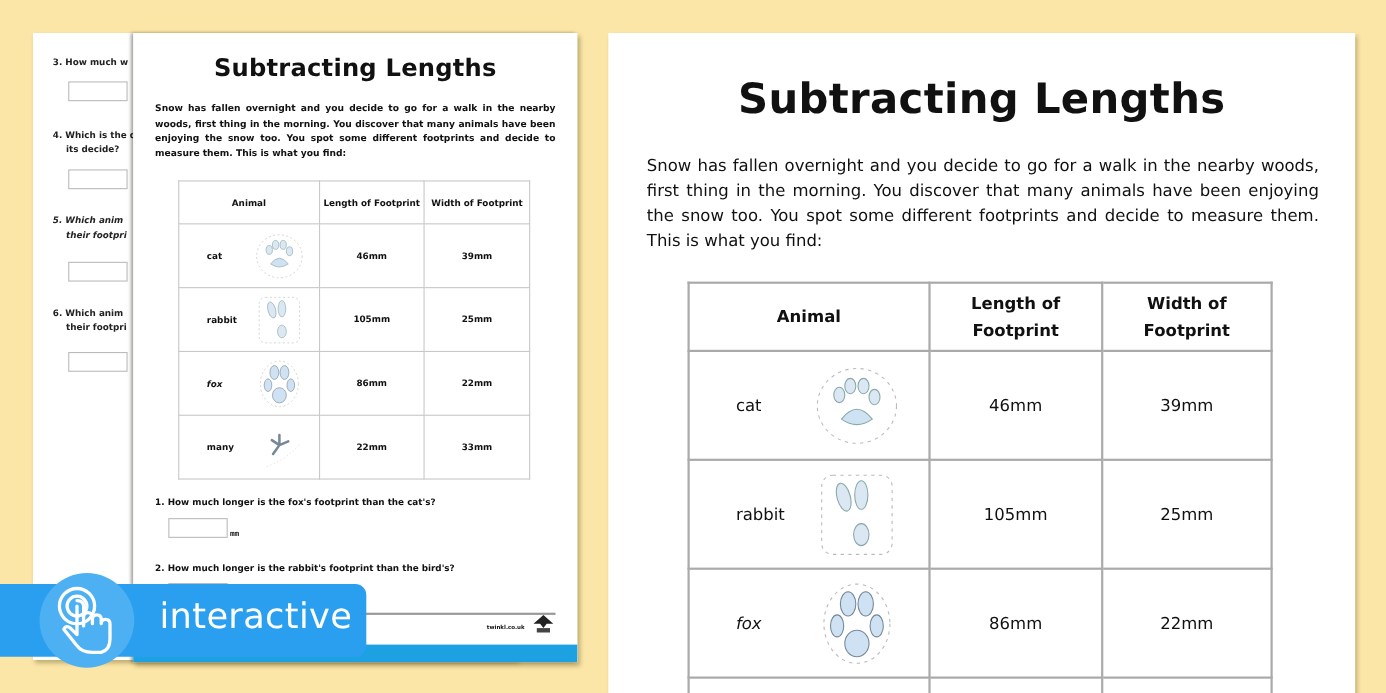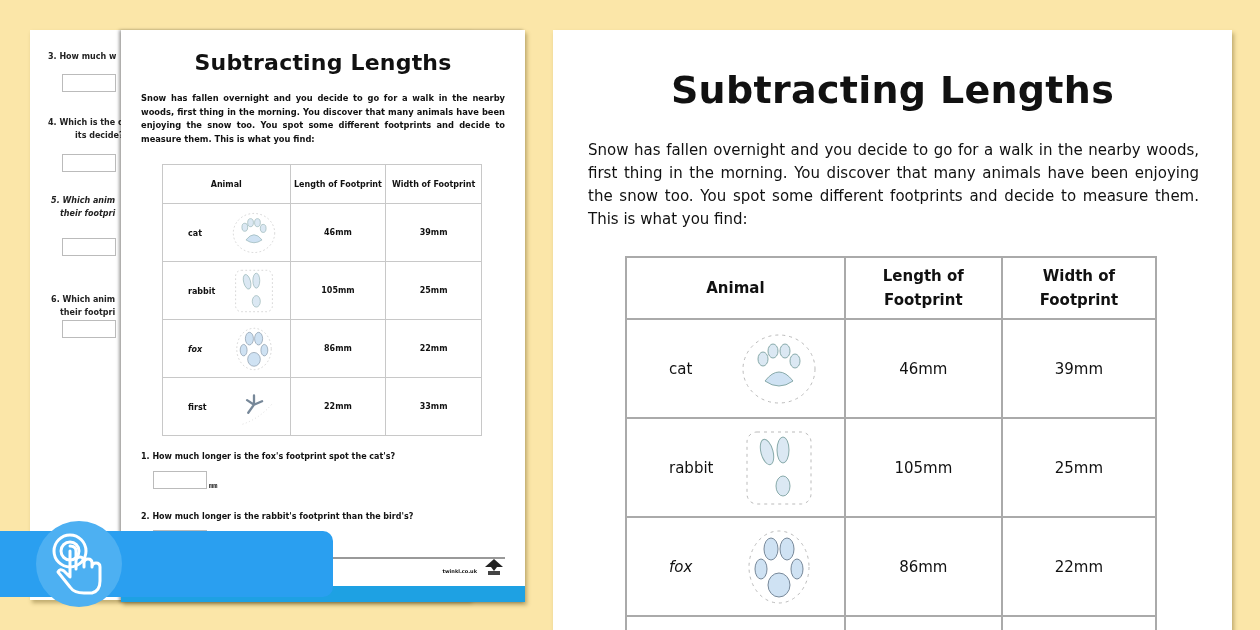--- a/index.html
+++ b/index.html
@@ -9,21 +9,21 @@
     font-family: "DejaVu Sans", sans-serif;
     color: #111;
   }
   .page {
     position: absolute; background: #ffffff;
     box-shadow: 2px 3px 4px rgba(120,100,40,0.45);
     overflow: hidden;
   }
   
   #back-page { left: 30px; top: 30px; width: 440px; height: 570px; }
-  .bq { position: absolute; left: 18px; font-size: 8px; font-weight: bold; line-height: 13px; color: #222; white-space: nowrap; text-align: right; }
+  .bq { position: absolute; left: 18px; font-size: 8px; font-weight: bold; line-height: 13px; color: #222; white-space: nowrap; }
   .bq-box { position: absolute; left: 32px; width: 52px; height: 16px; border: 1px solid #bbb; background: #fff; }
 
   
   #front-page { left: 121px; top: 30px; width: 404px; height: 572px; box-shadow: -2px 0 3px rgba(0,0,0,0.35), 2px 3px 4px rgba(120,100,40,0.45); }
   .s-title { position: absolute; left: 0; right: 0; top: 20px; text-align: center; font-size: 22px; font-weight: bold; letter-spacing: 0.2px; }
   .s-intro { position: absolute; left: 20px; right: 20px; top: 62px; font-size: 8.3px; font-weight: bold; line-height: 13.6px; text-align: justify; }
   table.s-table { position: absolute; left: 41px; top: 134px; width: 320px; border-collapse: collapse; }
   table.s-table th, table.s-table td { border: 1px solid #c8c8c8; font-size: 8px; font-weight: bold; text-align: center; padding: 0; }
   table.s-table th { height: 38px; line-height: 11px; }
   table.s-table td { height: 57px; }
@@ -66,21 +66,21 @@
 <div class="page" id="back-page">
   <div class="bq" style="top:20px;"><span>3.</span> <span>How much w</span></div>
   <div class="bq-box" style="top:44px;"></div>
 
   <div class="bq" style="top:86px;"><span>4.</span> <span>Which is the d</span><br><span style="padding-left:12px">its decide?</span></div>
   <div class="bq-box" style="top:124px;"></div>
 
   <div class="bq" style="top:164px;font-style:italic;"><span>5.</span> <span>Which anim</span><br><span style="padding-left:12px">their footpri</span></div>
   <div class="bq-box" style="top:208px;"></div>
 
-  <div class="bq" style="top:248px;margin-top:15px;"><span>6.</span> <span>Which anim</span><br><span style="padding-left:12px">their footpri</span></div>
+  <div class="bq" style="top:248px;"><span>6.</span> <span>Which anim</span><br><span style="padding-left:12px">their footpri</span></div>
   <div class="bq-box" style="top:290px;"></div>
 </div>
 
 <div class="page" id="front-page">
   <div class="s-title">Subtracting Lengths</div>
   <div class="s-intro">Snow has fallen overnight and you decide to go for a walk in the nearby woods, first thing in the morning. You discover that many animals have been enjoying the snow too. You spot some different footprints and decide to measure them. This is what you find:</div>
 
   <table class="s-table">
     <tbody>
         <tr>
@@ -126,33 +126,33 @@
           <ellipse cx="22" cy="42" rx="6" ry="10" fill="#cfe2f3" stroke="#789"></ellipse>
           <ellipse cx="58" cy="42" rx="6" ry="10" fill="#cfe2f3" stroke="#789"></ellipse>
           <ellipse cx="40" cy="58" rx="11" ry="12" fill="#cfe2f3" stroke="#789"></ellipse>
         </svg>
       </td>
       <td>86mm</td>
       <td>22mm</td>
     </tr>
     <tr>
       <td class="animal-cell">
-        <span class="animal-name">first</span>
+        <span class="animal-name">many</span>
         <svg class="print" viewBox="0 0 80 80">
           <path d="M30 50 L40 36 L40 20 M40 36 L54 30 M40 36 L28 28" fill="none" stroke="#789" stroke-width="4" stroke-linecap="round"></path>
           <path d="M20 70 Q50 60 72 34" fill="none" stroke="#ccc" stroke-dasharray="2 4"></path>
         </svg>
       </td>
       <td>22mm</td>
       <td>33mm</td>
     </tr>
   </tbody>
     </table>
 
-  <div class="s-qa" style="top:422px;"><span>1.</span> <span>How much longer is the fox's footprint spot the cat's?</span></div>
+  <div class="s-qa" style="top:422px;"><span>1.</span> <span>How much longer is the fox's footprint than the cat's?</span></div>
   <div class="s-box" style="top:441px;"></div>
   <span class="s-unit" style="top:452px;">mm</span>
 
   <div class="s-qa" style="top:482px;"><span>2.</span> <span>How much longer is the rabbit's footprint than the bird's?</span></div>
   <div class="s-box" style="top:500px;"></div>
 
   <div class="s-footer-line"></div>
   <div class="s-footer-text">twinkl.co.uk</div>
   <svg class="s-logo" viewBox="0 0 22 20">
     <path d="M2 10 L11 2 L20 10 L14 10 L11 14 L8 10Z" fill="#222"></path>
@@ -228,13 +228,14 @@
   <div class="badge-bar"></div>
   <div class="badge-circle">
     <svg viewBox="0 0 86 86" width="86" height="86">
       <g fill="none" stroke="#fff" stroke-width="3" stroke-linecap="round" stroke-linejoin="round">
         <circle cx="34" cy="30" r="16"></circle>
         <circle cx="34" cy="30" r="9"></circle>
         <path d="M34 30 L34 56 L28 50 Q24 47 22 51 L34 66 Q38 72 48 72 L56 72 Q64 70 64 60 L64 46 Q64 42 60 42 Q56 42 56 46 M56 46 L56 42 Q56 38 52 38 Q48 38 48 42 L48 46 M48 42 Q48 36 44 36 Q40 36 40 40 L40 48 M40 48 L40 30 Q40 25 34 25"></path>
       </g>
     </svg>
   </div>
+  <div class="badge-label">interactive</div>
 </div>
 
 </body></html>

